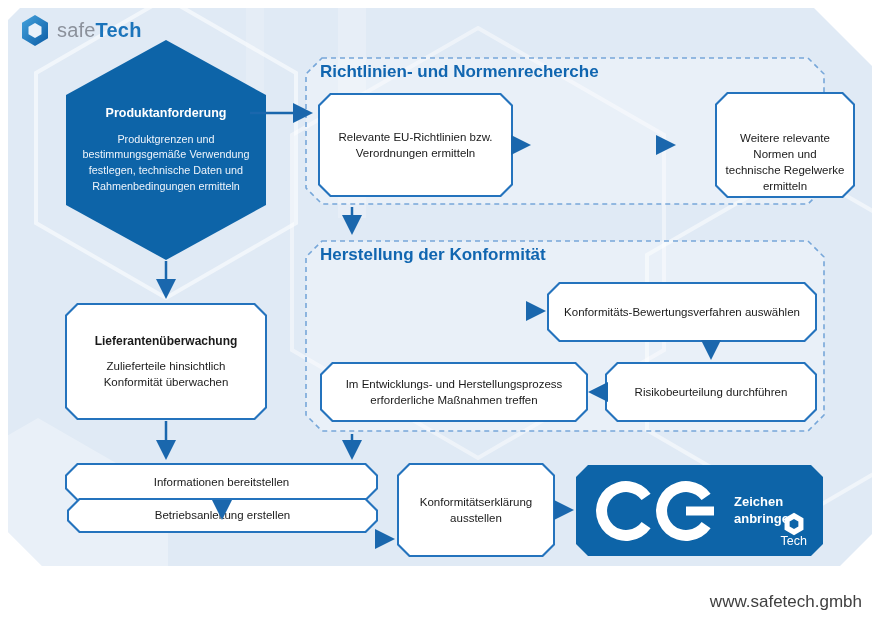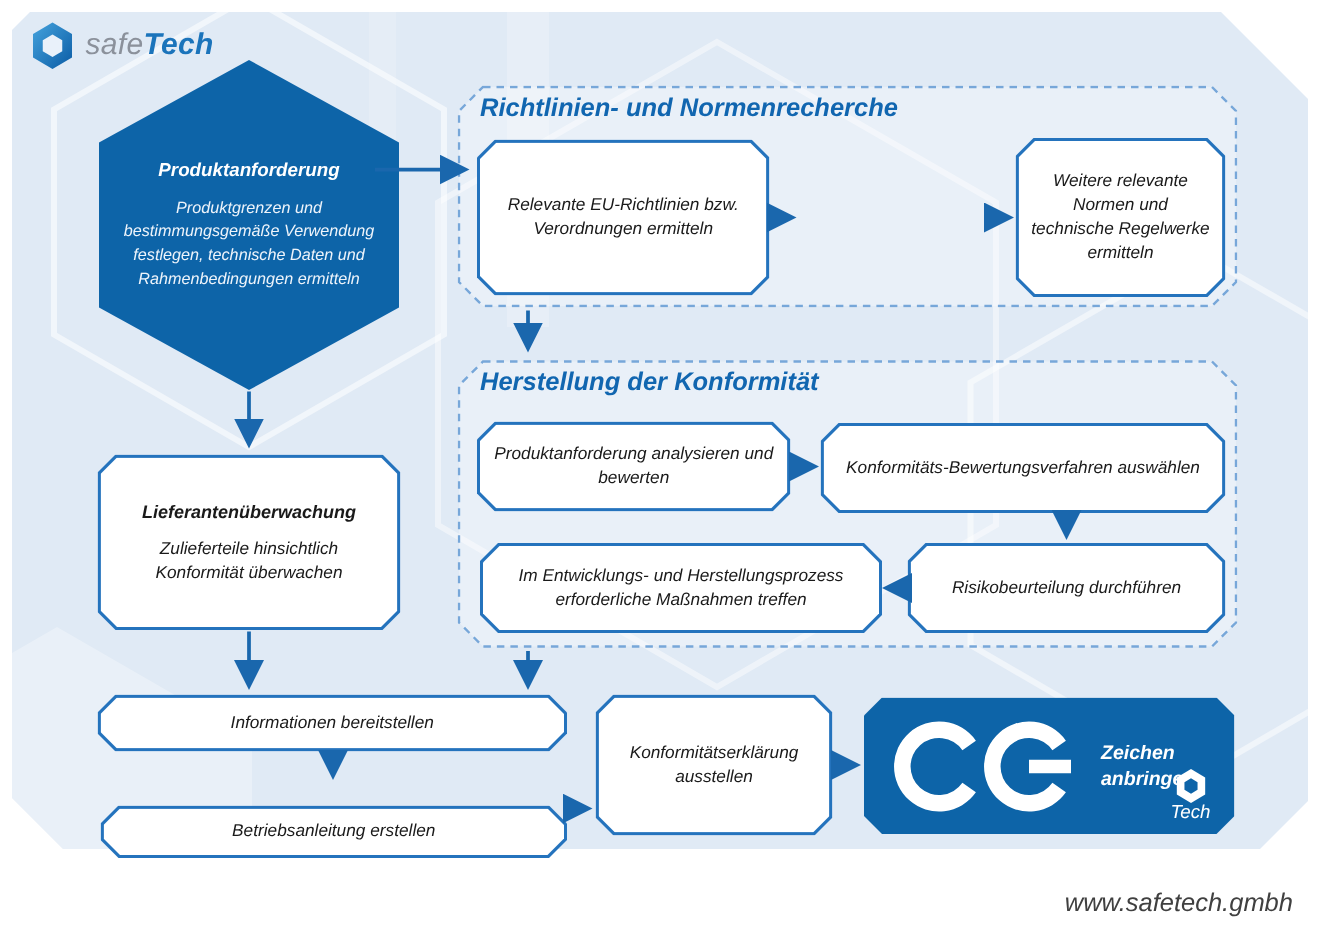--- a/index.html
+++ b/index.html
@@ -1,17 +1,17 @@
 <!DOCTYPE html>
 <html><head>
 <meta charset="utf-8">
 <style>
   html,body{margin:0;padding:0;}
   body{width:880px;height:622px;background:#ffffff;font-family:"Liberation Sans",sans-serif;position:relative;overflow:hidden;}
-  .page{position:absolute;inset:0;width:880px;height:534px;font-style:italic;}
+  .page{position:absolute;inset:0;width:880px;height:534px;}
 
   
   .panel{position:absolute;left:8px;top:8px;width:864px;height:558px;background:#e0eaf5;
     clip-path:polygon(12px 0,806px 0,864px 58px,864px 526px,832px 558px,34px 558px,0 524px,0 12px);}
   .bg-pattern{position:absolute;inset:0;}
 
   
   .logo{position:absolute;left:20px;top:14px;display:flex;align-items:center;gap:7px;}
   .logo-text{font-size:20px;letter-spacing:.2px;}
   .logo-safe{color:#8b919b;font-weight:400;}
@@ -91,32 +91,29 @@
 
   <div class="section" style="left:305px;top:57px;width:520px;height:148px;">
     <svg width="520" height="148" viewBox="0 0 520 148">
       <path d="M17 1 H503 L519 17 V131 L503 147 H17 L1 131 V17 Z" fill="rgba(255,255,255,0.3)" stroke="#77a7d9" stroke-width="1.6" stroke-dasharray="5 4"></path>
     </svg>
     <div class="section-title">Richtlinien- und Normenrecherche</div>
   </div>
   <div class="box" style="left:318px;top:93px;width:195px;height:104px;">
     <span>Relevante EU-Richtlinien bzw. Verordnungen ermitteln</span>
   </div>
-  <div class="box" style="left:677px;top:92px;width:140px;height:106px;">
+  <div class="box" style="left:715px;top:92px;width:140px;height:106px;align-items:flex-end;">
     <span>Weitere relevante Normen und technische Regelwerke ermitteln</span>
   </div>
 
   <div class="section" style="left:305px;top:240px;width:520px;height:192px;">
     <svg width="520" height="192" viewBox="0 0 520 192">
       <path d="M17 1 H503 L519 17 V175 L503 191 H17 L1 175 V17 Z" fill="rgba(255,255,255,0.3)" stroke="#77a7d9" stroke-width="1.6" stroke-dasharray="5 4"></path>
     </svg>
     <div class="section-title">Herstellung der Konformität</div>
-  </div>
-  <div class="box" style="left:318px;top:281px;width:209px;height:60px;">
-    <span>Produktanforderung analysieren und bewerten</span>
   </div>
   <div class="box" style="left:547px;top:282px;width:270px;height:60px;">
     <span>Konformitäts-Bewertungsverfahren auswählen</span>
   </div>
   <div class="box" style="left:320px;top:362px;width:268px;height:60px;">
     <span>Im Entwicklungs- und Herstellungsprozess erforderliche Maßnahmen treffen</span>
   </div>
   <div class="box" style="left:605px;top:362px;width:212px;height:60px;">
     <span>Risikobeurteilung durchführen</span>
   </div>
@@ -124,21 +121,21 @@
   <div class="box" style="left:65px;top:303px;width:202px;height:117px;">
     <span>
       <span class="b-title">Lieferantenüberwachung</span>
       <span class="b-body">Zulieferteile hinsichtlich Konformität überwachen</span>
     </span>
   </div>
 
   <div class="box" style="left:65px;top:463px;width:313px;height:38px;">
     <span>Informationen bereitstellen</span>
   </div>
-  <div class="box" style="left:67px;top:537px;width:311px;height:35px;">
+  <div class="box" style="left:67px;top:498px;width:311px;height:35px;">
     <span>Betriebsanleitung erstellen</span>
   </div>
   <div class="box" style="left:397px;top:463px;width:158px;height:94px;">
     <span>Konformitätserklärung ausstellen</span>
   </div>
 
   <div class="cebox">
     <svg width="130" height="76" viewBox="0 0 130 76" style="margin-left:18px;">
       <path d="M56.6 20.8 A30 30 0 1 0 56.6 55.2 L47.6 48.9 A19 19 0 1 1 47.6 27.1 Z" fill="#ffffff"></path>
       <path d="M116.6 20.8 A30 30 0 1 0 116.6 55.2 L107.6 48.9 A19 19 0 1 1 107.6 27.1 Z" fill="#ffffff"></path>

